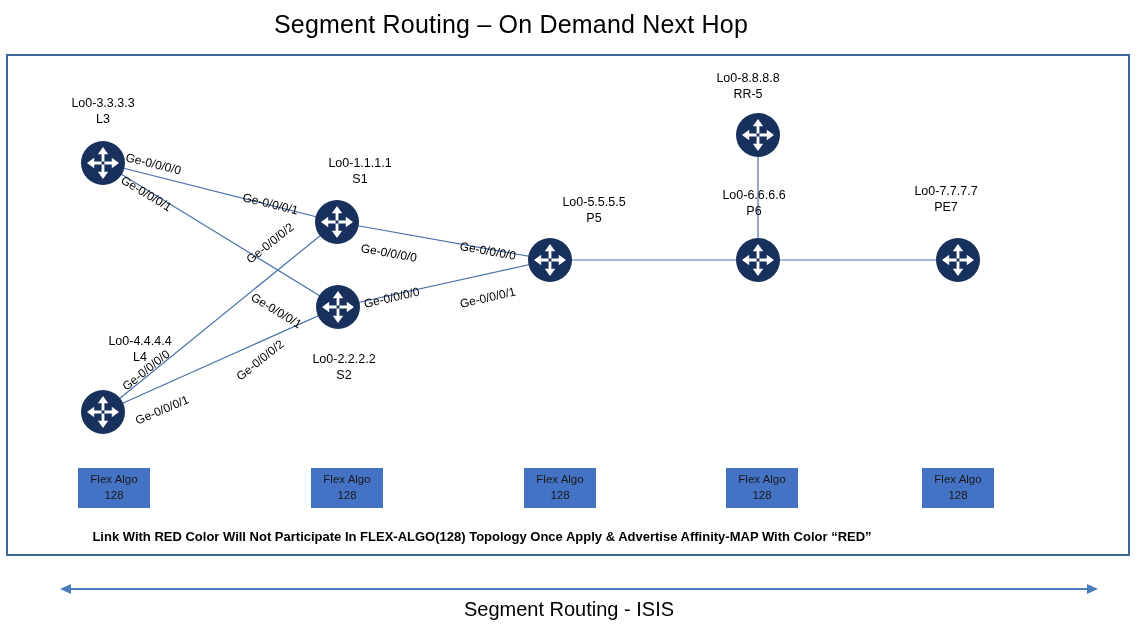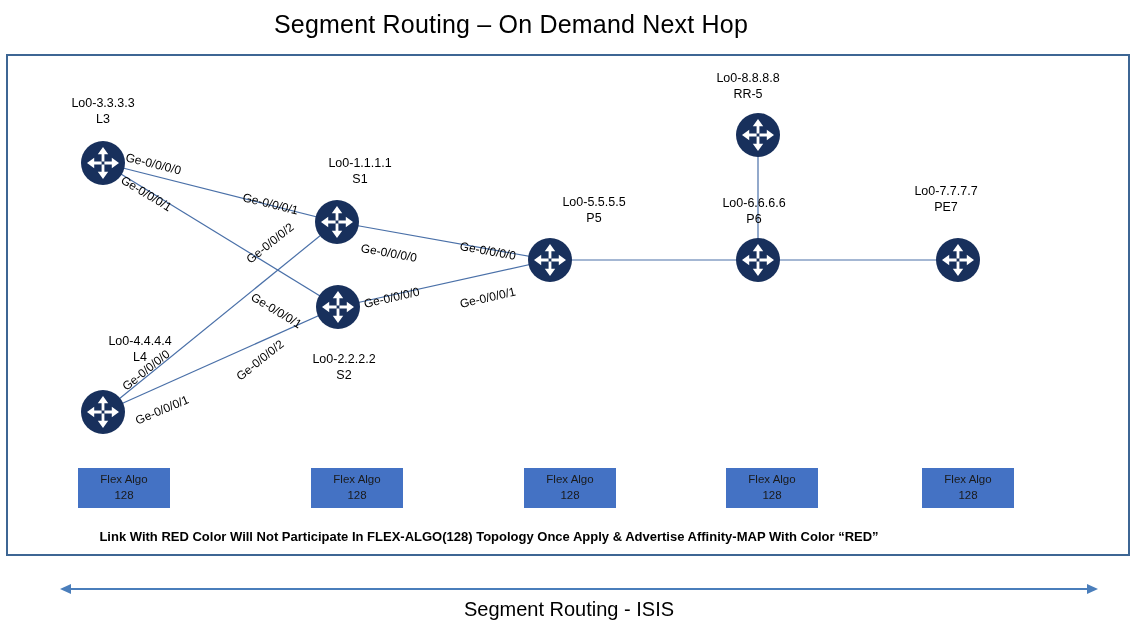--- a/index.html
+++ b/index.html
@@ -74,21 +74,21 @@
   }
   .iface-label {
     position: absolute;
     font-size: 12px;
     color: #000000;
     white-space: nowrap;
     transform-origin: 0 50%;
   }
   .flex-box {
     position: absolute;
-    width: 92px;
+    width: 72px;
     height: 40px;
     background: #4472c4;
     color: #1a1a1a;
     font-size: 11.5px;
     line-height: 1.35;
     text-align: center;
     display: flex;
     flex-direction: column;
     align-items: center;
     justify-content: center;
@@ -97,21 +97,20 @@
   #caption-note {
     position: absolute;
     left: 0;
     top: 529px;
     width: 964px;
     text-align: center;
     font-size: 13px;
     font-weight: bold;
     color: #000000;
     white-space: nowrap;
-    padding-left: 7px;
   }
   #footer-label {
     position: absolute;
     left: 0;
     top: 598px;
     width: 1138px;
     text-align: center;
     font-size: 20px;
     color: #000000;
     white-space: nowrap;
@@ -205,21 +204,21 @@
       <span class="nm">P5</span>
     </div>
     <div class="node" style="left: 758px; top: 260px;"><span><svg class="router-glyph" viewBox="0 0 44 44" xmlns="http://www.w3.org/2000/svg">
     <g fill="#ffffff">
       <path d="M22 6 L27.2 13.2 L23.4 13.2 L23.4 20.6 L20.6 20.6 L20.6 13.2 L16.8 13.2 Z"></path>
       <path d="M22 38 L16.8 30.8 L20.6 30.8 L20.6 23.4 L23.4 23.4 L23.4 30.8 L27.2 30.8 Z"></path>
       <path d="M6 22 L13.2 16.8 L13.2 20.6 L20.6 20.6 L20.6 23.4 L13.2 23.4 L13.2 27.2 Z"></path>
       <path d="M38 22 L30.8 27.2 L30.8 23.4 L23.4 23.4 L23.4 20.6 L30.8 20.6 L30.8 16.8 Z"></path>
     </g>
   </svg></span></div>
-    <div class="node-caption" style="left: 754px; top: 196px;">
+    <div class="node-caption" style="left: 754px; top: 188px;">
       <span class="lo">Lo0-6.6.6.6</span>
       <span class="nm">P6</span>
     </div>
     <div class="node" style="left: 958px; top: 260px;"><span><svg class="router-glyph" viewBox="0 0 44 44" xmlns="http://www.w3.org/2000/svg">
     <g fill="#ffffff">
       <path d="M22 6 L27.2 13.2 L23.4 13.2 L23.4 20.6 L20.6 20.6 L20.6 13.2 L16.8 13.2 Z"></path>
       <path d="M22 38 L16.8 30.8 L20.6 30.8 L20.6 23.4 L23.4 23.4 L23.4 30.8 L27.2 30.8 Z"></path>
       <path d="M6 22 L13.2 16.8 L13.2 20.6 L20.6 20.6 L20.6 23.4 L13.2 23.4 L13.2 27.2 Z"></path>
       <path d="M38 22 L30.8 27.2 L30.8 23.4 L23.4 23.4 L23.4 20.6 L30.8 20.6 L30.8 16.8 Z"></path>
     </g>

